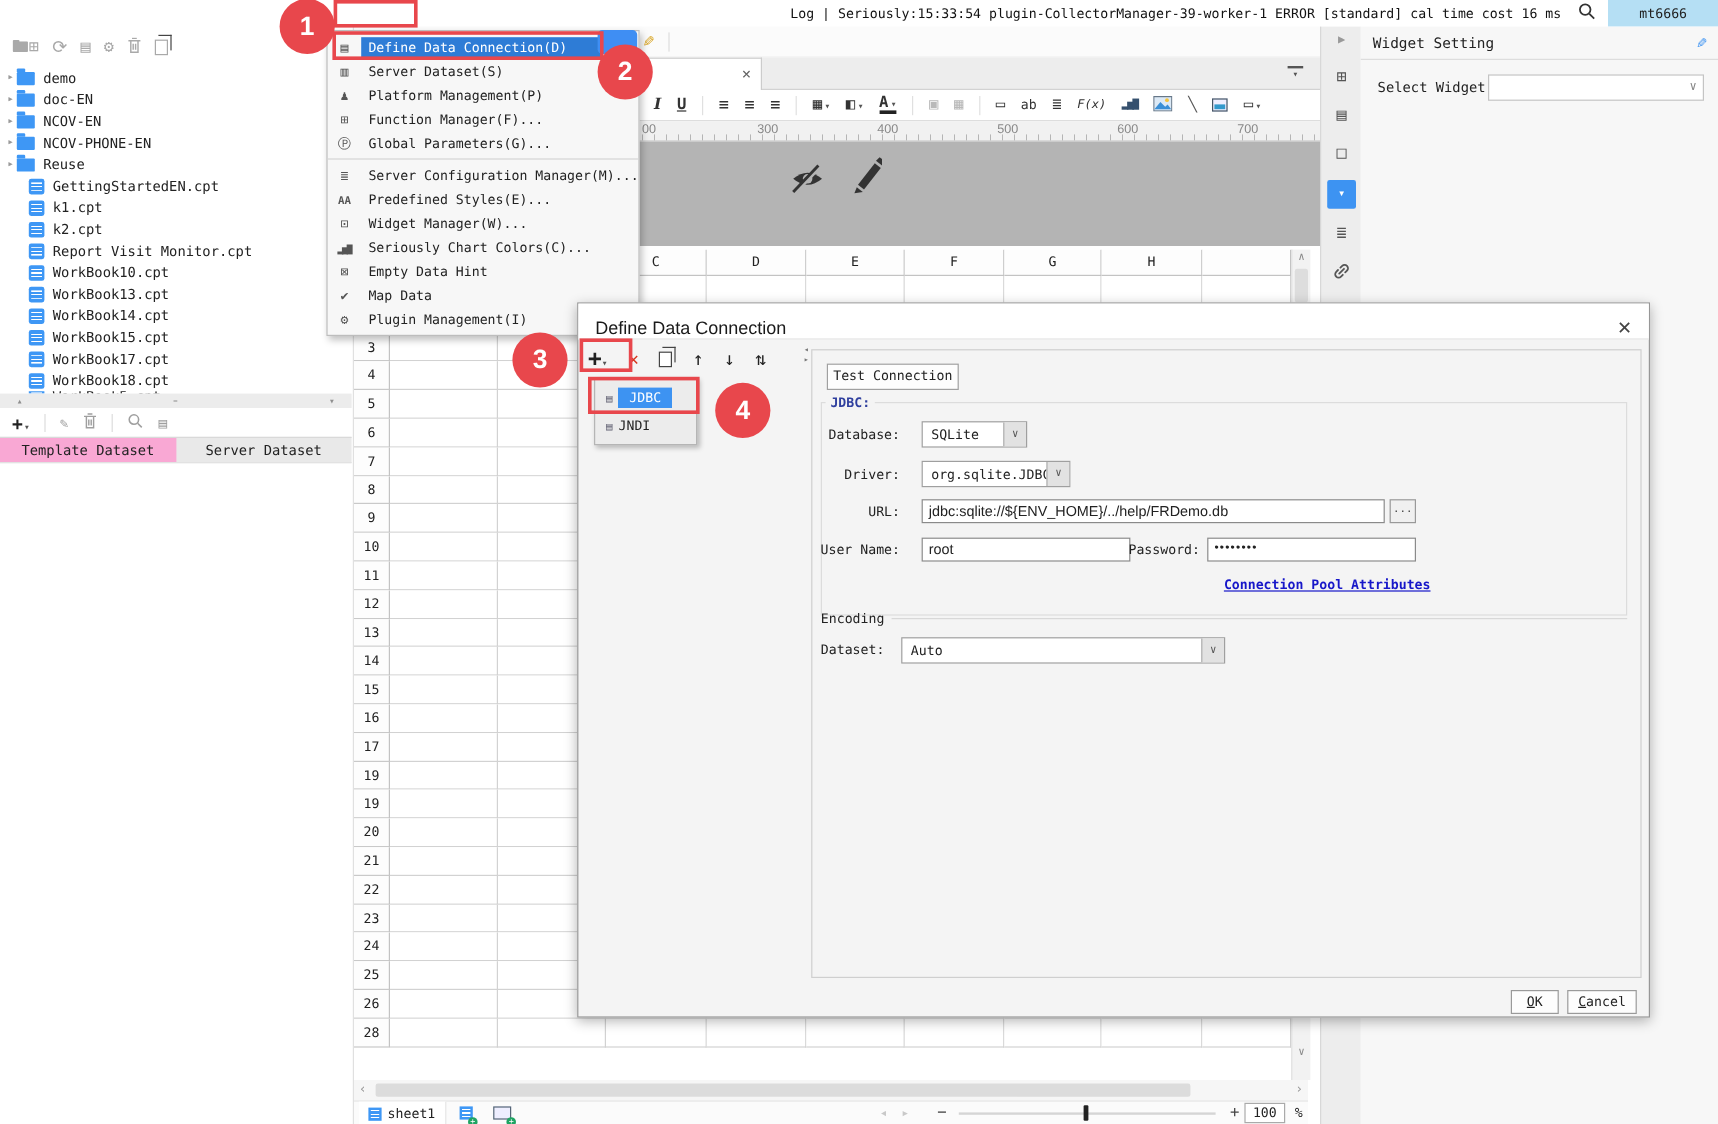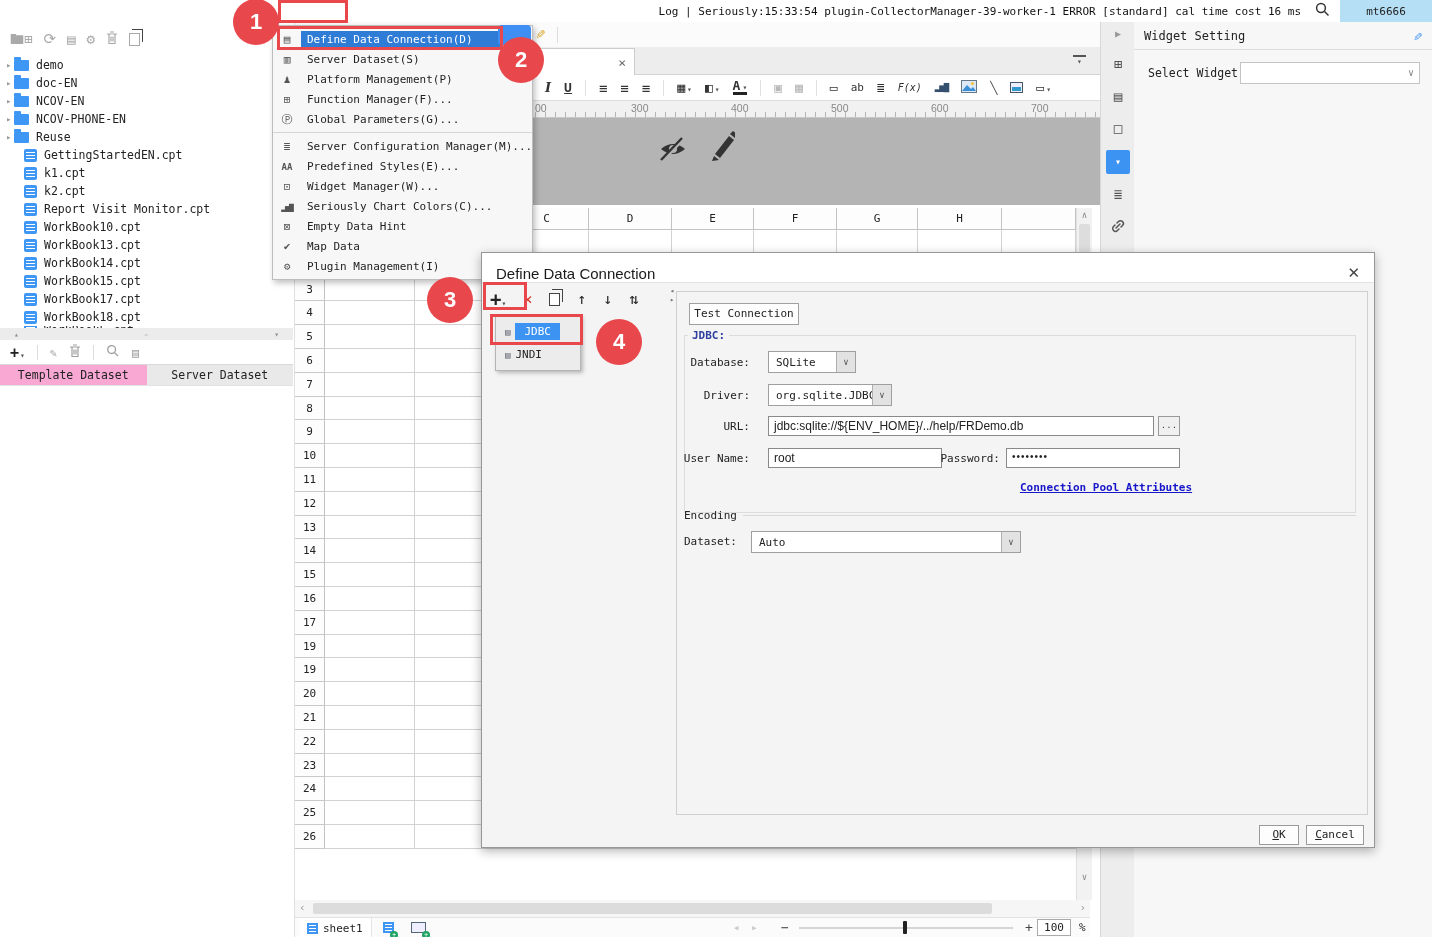--- a/index.html
+++ b/index.html
@@ -716,20 +716,32 @@
       <div class="scell" style="width: 90px;"></div>
       <div class="scell" style="width: 90px;"></div>
       <div class="scell" style="width: 84px;"></div>
       <div class="scell" style="width: 83px;"></div>
       <div class="scell" style="width: 82px;"></div>
       <div class="scell" style="width: 83px;"></div>
       <div class="scell" style="width: 81px;"></div>
       <div class="scell" style="width: 84px;"></div>
       <div class="scell" style="width: 74px;"></div>
     </div>
+    <div class="srow">
+      <div class="rowhead">28</div>
+      <div class="scell" style="width: 90px;"></div>
+      <div class="scell" style="width: 90px;"></div>
+      <div class="scell" style="width: 84px;"></div>
+      <div class="scell" style="width: 83px;"></div>
+      <div class="scell" style="width: 82px;"></div>
+      <div class="scell" style="width: 83px;"></div>
+      <div class="scell" style="width: 81px;"></div>
+      <div class="scell" style="width: 84px;"></div>
+      <div class="scell" style="width: 74px;"></div>
+    </div>
   </div>
 <div id="vscroll">
   <div id="vs-up">∧</div>
   <div id="vs-thumb"></div>
   <div id="vs-dn">∨</div>
 </div>
 <div id="hscroll">
   <span id="hs-l">‹</span>
   <div id="hs-thumb"></div>
   <span id="hs-r">›</span>

